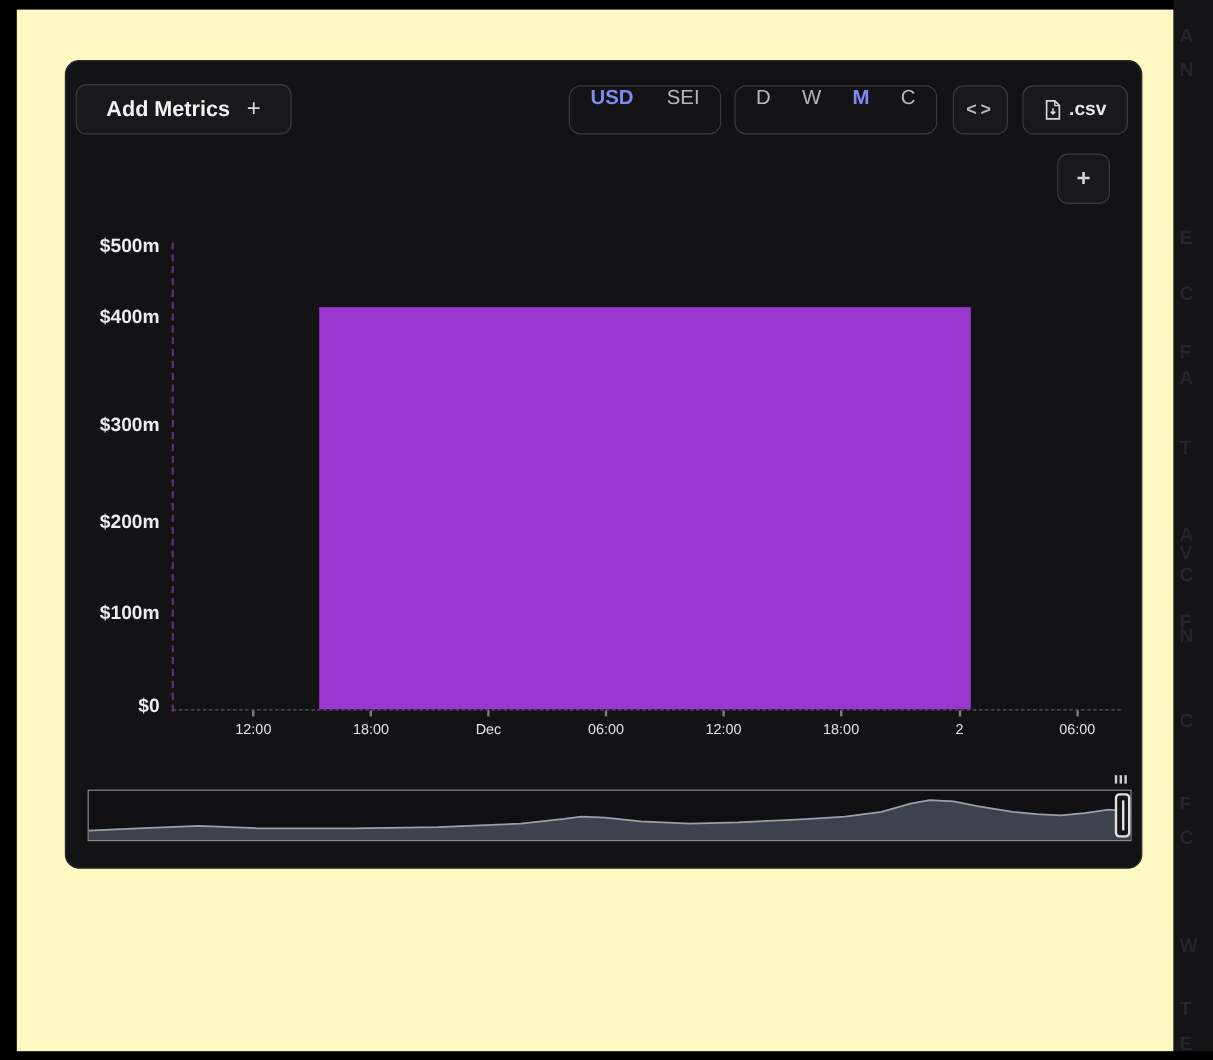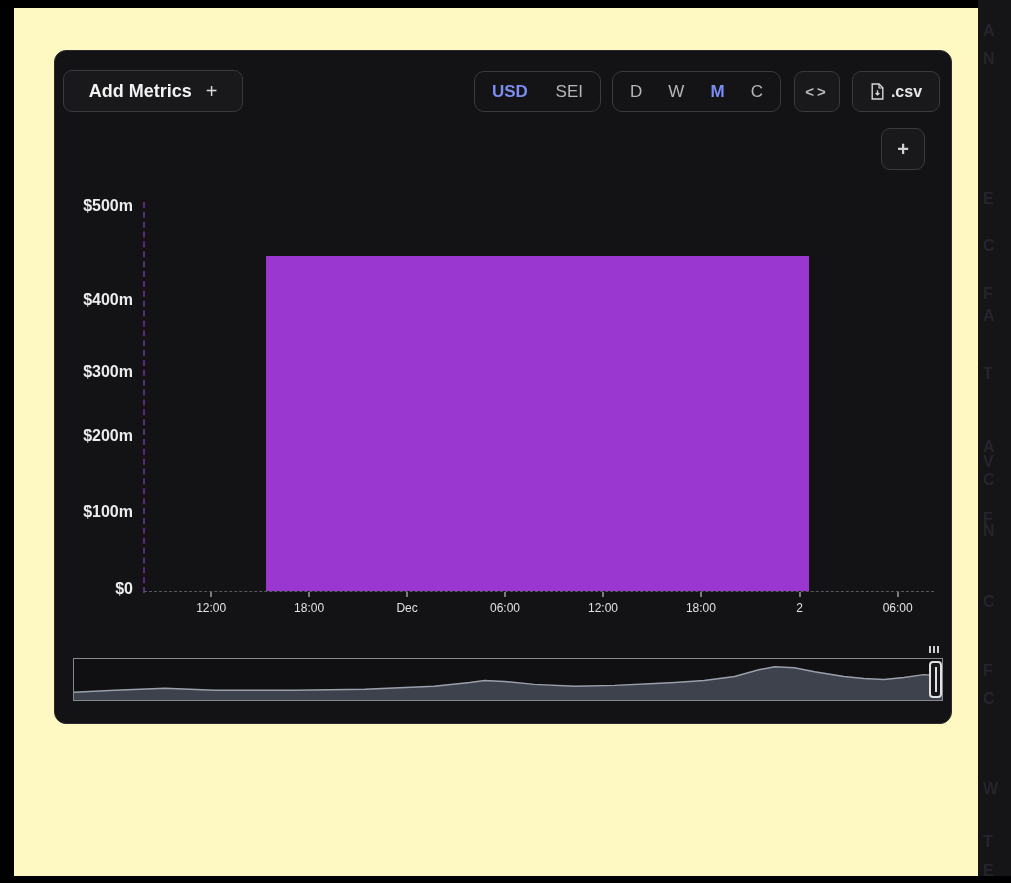--- a/index.html
+++ b/index.html
@@ -21,21 +21,21 @@
   .btn-add .plus { font-weight:400; font-size:20px; color:#d9d9db; }
 
   .chip { position:absolute; left:199px; top:21px; width:176px; height:39px;
           display:flex; align-items:center; justify-content:center; gap:10px;
           background:#161019; border:2px solid #9147ca; border-radius:20px;
           color:#f1f1f2; font-size:15px; font-weight:600; cursor:pointer; }
   .chip .close { font-size:13px; font-weight:400; color:#e3e3e5; }
 
   .toggle-group { position:absolute; top:20px; height:41px; background:#141417;
                   border:1px solid #3a3a3f; border-radius:10px;
-                  display:flex; align-items:center; }
+                  display:flex; }
   .tg-usd { left:419px; width:127px; justify-content:space-between; padding:0 17px; }
   .tg-dwmc { left:557px; width:169px; justify-content:space-between; padding:0 17px; }
   .toggle-opt { font-size:17px; color:#b6b6ba; cursor:pointer; }
   .toggle-opt.active { font-weight:bold; }
 
   .btn-embed { left:739px; top:20px; width:46px; height:41px;
                font-size:15px; font-weight:bold; color:#b9b9bd; letter-spacing:3px; }
   .btn-csv { left:797px; top:20px; width:88px; height:41px; gap:6px; font-size:16px; }
   .btn-png { left:724px; top:77px; width:92px; height:42px; gap:6px; font-size:16px; }
   .btn-plus2 { left:826px; top:77px; width:44px; height:42px; font-size:20px; color:#d2d2d5; }
@@ -117,22 +117,22 @@
 
 
     <div class="btn btn-plus2">
       <span>+</span>
     </div>
 
     <div class="y-labels" id="y-labels">
         <div class="y-label" style="top: 372px;">$0</div>
         <div class="y-label" style="top: 295.4px;">$100m</div>
         <div class="y-label" style="top: 218.8px;">$200m</div>
-        <div class="y-label" style="top: 155px;">$300m</div>
-        <div class="y-label" style="top: 83px;">$400m</div>
+        <div class="y-label" style="top: 138px;">$300m</div>
+        <div class="y-label" style="top: 48px;">$400m</div>
         <div class="y-label" style="top: -11px;">$500m</div>
       </div>
 
     <div class="plot" id="plot">
       <div class="vline" id="vline" style="border-color: rgb(109, 53, 160);"></div>
       <div class="bar" id="bar" style="left: 121.66px; width: 543.52px; height: 335.508px; background: rgb(155, 55, 209);"></div>
       <div class="axis-line"></div>
     <div class="x-tick" style="left: 66.15px;"></div>
         <div class="x-tick" style="left: 164.11px;"></div>
         <div class="x-tick" style="left: 262.07px;"></div>

